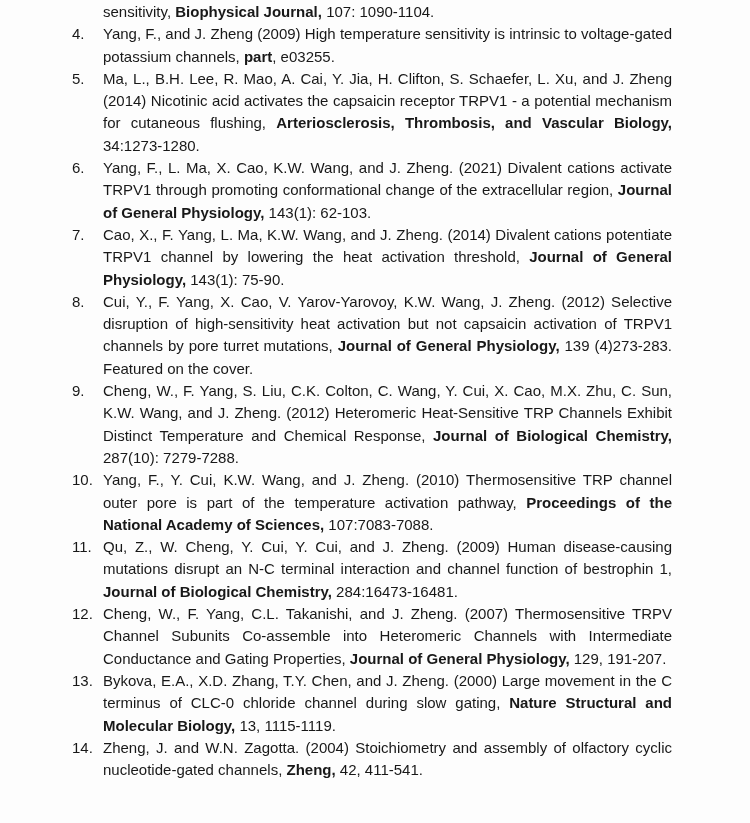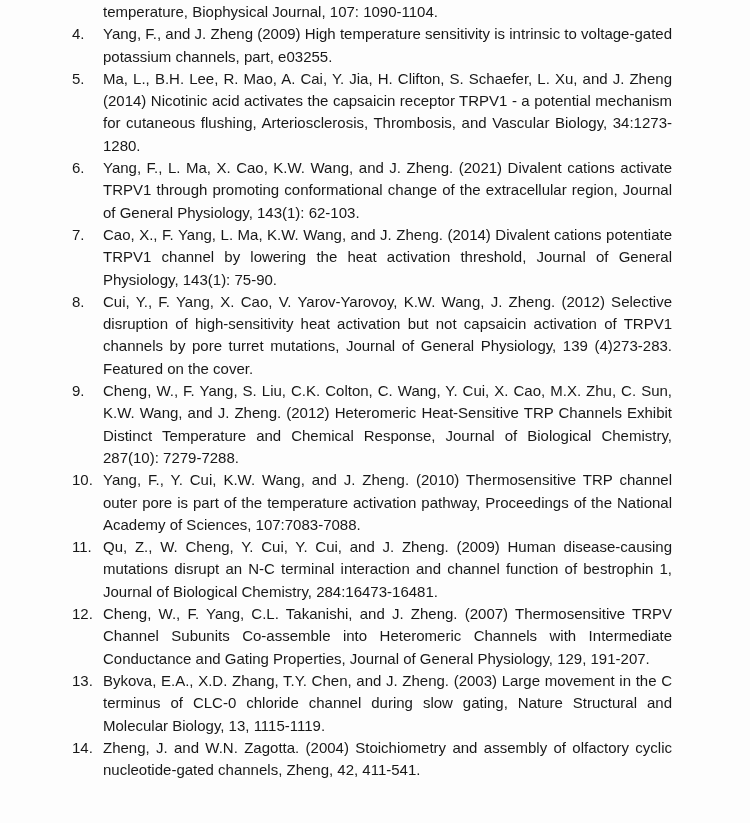--- a/index.html
+++ b/index.html
@@ -30,34 +30,34 @@
     line-height: 22.3px;
     letter-spacing: 0;
   }
   .ref .num {
     display: inline-block;
     width: 31px;
     margin-left: -31px;
     text-align: left;
   }
   .ref .bold {
-    font-weight: 400;
+    font-weight: 700;
   }
 </style>
 </head>
 <body>
 
 <div class="page">
   <div class="ref-list">
-      <div class="ref"><span class="num"></span><span><span class="reg">temperature, </span><span class="bold">Biophysical Journal,</span><span class="reg"> 107: 1090-1104.</span></span></div>
+      <div class="ref"><span class="num"></span><span><span class="reg">sensitivity, </span><span class="bold">Biophysical Journal,</span><span class="reg"> 107: 1090-1104.</span></span></div>
       <div class="ref"><span class="num">4.</span><span><span class="reg">Yang, F., and J. Zheng (2009) High temperature sensitivity is intrinsic to voltage-gated potassium channels, </span><span class="bold">part</span><span class="reg">, e03255.</span></span></div>
       <div class="ref"><span class="num">5.</span><span><span class="reg">Ma, L., B.H. Lee, R. Mao, A. Cai, Y. Jia, H. Clifton, S. Schaefer, L. Xu, and J. Zheng (2014) Nicotinic acid activates the capsaicin receptor TRPV1 - a potential mechanism for cutaneous flushing, </span><span class="bold">Arteriosclerosis, Thrombosis, and Vascular Biology,</span><span class="reg"> 34:1273-1280.</span></span></div>
       <div class="ref"><span class="num">6.</span><span><span class="reg">Yang, F., L. Ma, X. Cao, K.W. Wang, and J. Zheng. (2021) Divalent cations activate TRPV1 through promoting conformational change of the extracellular region, </span><span class="bold">Journal of General Physiology,</span><span class="reg"> 143(1): 62-103.</span></span></div>
       <div class="ref"><span class="num">7.</span><span><span class="reg">Cao, X., F. Yang, L. Ma, K.W. Wang, and J. Zheng. (2014) Divalent cations potentiate TRPV1 channel by lowering the heat activation threshold, </span><span class="bold">Journal of General Physiology,</span><span class="reg"> 143(1): 75-90.</span></span></div>
       <div class="ref"><span class="num">8.</span><span><span class="reg">Cui, Y., F. Yang, X. Cao, V. Yarov-Yarovoy, K.W. Wang, J. Zheng. (2012) Selective disruption of high-sensitivity heat activation but not capsaicin activation of TRPV1 channels by pore turret mutations, </span><span class="bold">Journal of General Physiology,</span><span class="reg"> 139 (4)273-283. Featured on the cover.</span></span></div>
       <div class="ref"><span class="num">9.</span><span><span class="reg">Cheng, W., F. Yang, S. Liu, C.K. Colton, C. Wang, Y. Cui, X. Cao, M.X. Zhu, C. Sun, K.W. Wang, and J. Zheng. (2012) Heteromeric Heat-Sensitive TRP Channels Exhibit Distinct Temperature and Chemical Response, </span><span class="bold">Journal of Biological Chemistry,</span><span class="reg"> 287(10): 7279-7288.</span></span></div>
       <div class="ref"><span class="num">10.</span><span><span class="reg">Yang, F., Y. Cui, K.W. Wang, and J. Zheng. (2010) Thermosensitive TRP channel outer pore is part of the temperature activation pathway, </span><span class="bold">Proceedings of the National Academy of Sciences,</span><span class="reg"> 107:7083-7088.</span></span></div>
       <div class="ref"><span class="num">11.</span><span><span class="reg">Qu, Z., W. Cheng, Y. Cui, Y. Cui, and J. Zheng. (2009) Human disease-causing mutations disrupt an N-C terminal interaction and channel function of bestrophin 1, </span><span class="bold">Journal of Biological Chemistry,</span><span class="reg"> 284:16473-16481.</span></span></div>
       <div class="ref"><span class="num">12.</span><span><span class="reg">Cheng, W., F. Yang, C.L. Takanishi, and J. Zheng. (2007) Thermosensitive TRPV Channel Subunits Co-assemble into Heteromeric Channels with Intermediate Conductance and Gating Properties, </span><span class="bold">Journal of General Physiology,</span><span class="reg"> 129, 191-207.</span></span></div>
-      <div class="ref"><span class="num">13.</span><span><span class="reg">Bykova, E.A., X.D. Zhang, T.Y. Chen, and J. Zheng. (2003) Large movement in the C terminus of CLC-0 chloride channel during slow gating, </span><span class="bold">Nature Structural and Molecular Biology,</span><span class="reg"> 13, 1115-1119.</span></span></div>
+      <div class="ref"><span class="num">13.</span><span><span class="reg">Bykova, E.A., X.D. Zhang, T.Y. Chen, and J. Zheng. (2000) Large movement in the C terminus of CLC-0 chloride channel during slow gating, </span><span class="bold">Nature Structural and Molecular Biology,</span><span class="reg"> 13, 1115-1119.</span></span></div>
       <div class="ref"><span class="num">14.</span><span><span class="reg">Zheng, J. and W.N. Zagotta. (2004) Stoichiometry and assembly of olfactory cyclic nucleotide-gated channels, </span><span class="bold">Zheng,</span><span class="reg"> 42, 411-541.</span></span></div>
     </div>
 </div>
 
 </body></html>

